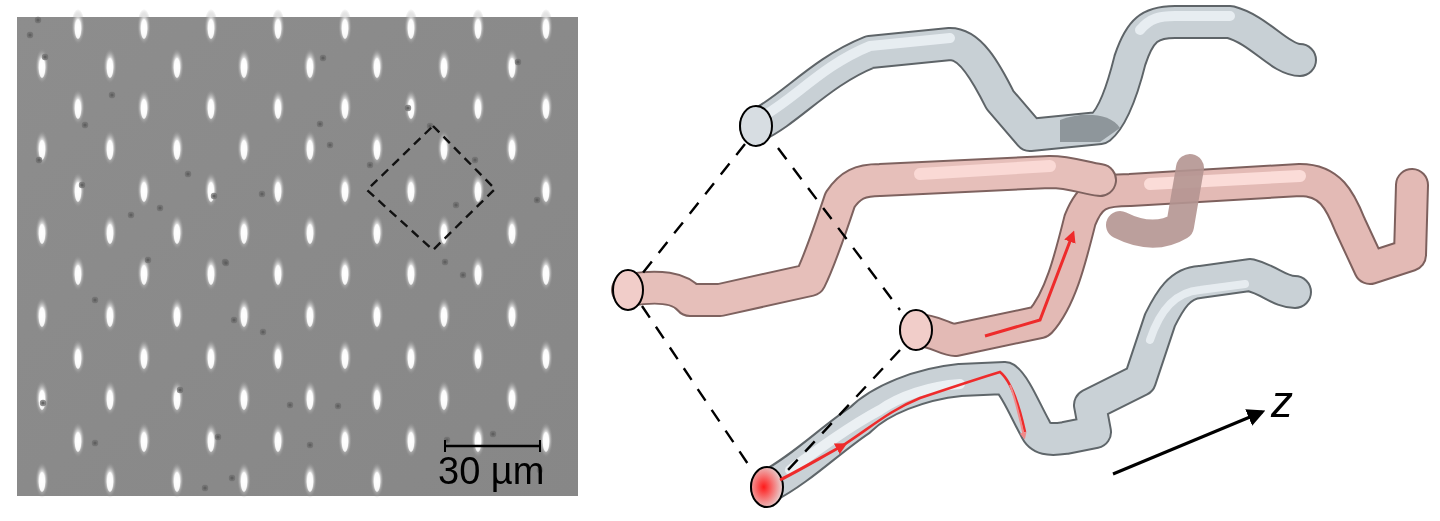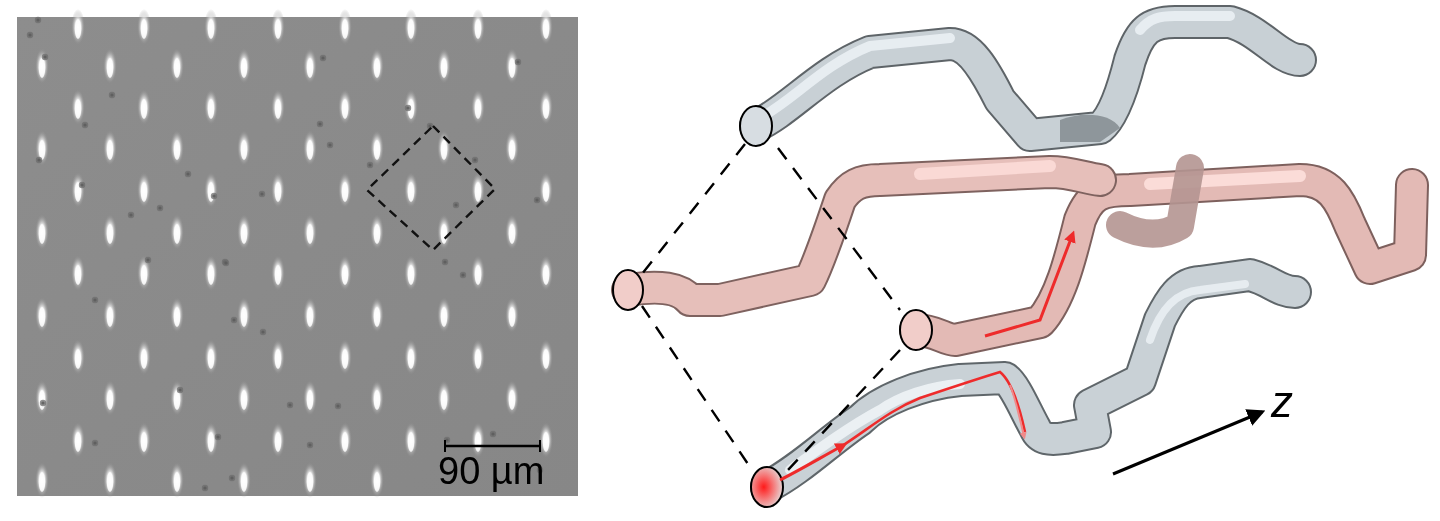--- a/index.html
+++ b/index.html
@@ -190,21 +190,21 @@
     </g>
 
     <polygon points="433,126 495,189 433,250 367,190" fill="none" stroke="#111" stroke-width="2.4" stroke-dasharray="9,6"></polygon>
 
     <g>
       <line x1="445" y1="446" x2="540" y2="446" stroke="#000" stroke-width="2.4"></line>
       <line x1="445" y1="440" x2="445" y2="452" stroke="#000" stroke-width="2"></line>
       <line x1="540" y1="440" x2="540" y2="452" stroke="#000" stroke-width="2"></line>
     </g>
   </svg>
-  <div class="scale-label">90 µm</div>
+  <div class="scale-label">30 µm</div>
 </div>
 
 <div class="panel" id="diagram-panel">
   <svg width="840" height="521" viewBox="600 0 840 521">
     <defs>
       <linearGradient id="grayTube" x1="0" y1="0" x2="0" y2="1">
         <stop offset="0%" stop-color="#7f878c"></stop>
         <stop offset="30%" stop-color="#e7eef3"></stop>
         <stop offset="60%" stop-color="#c9d0d5"></stop>
         <stop offset="100%" stop-color="#6f767b"></stop>

